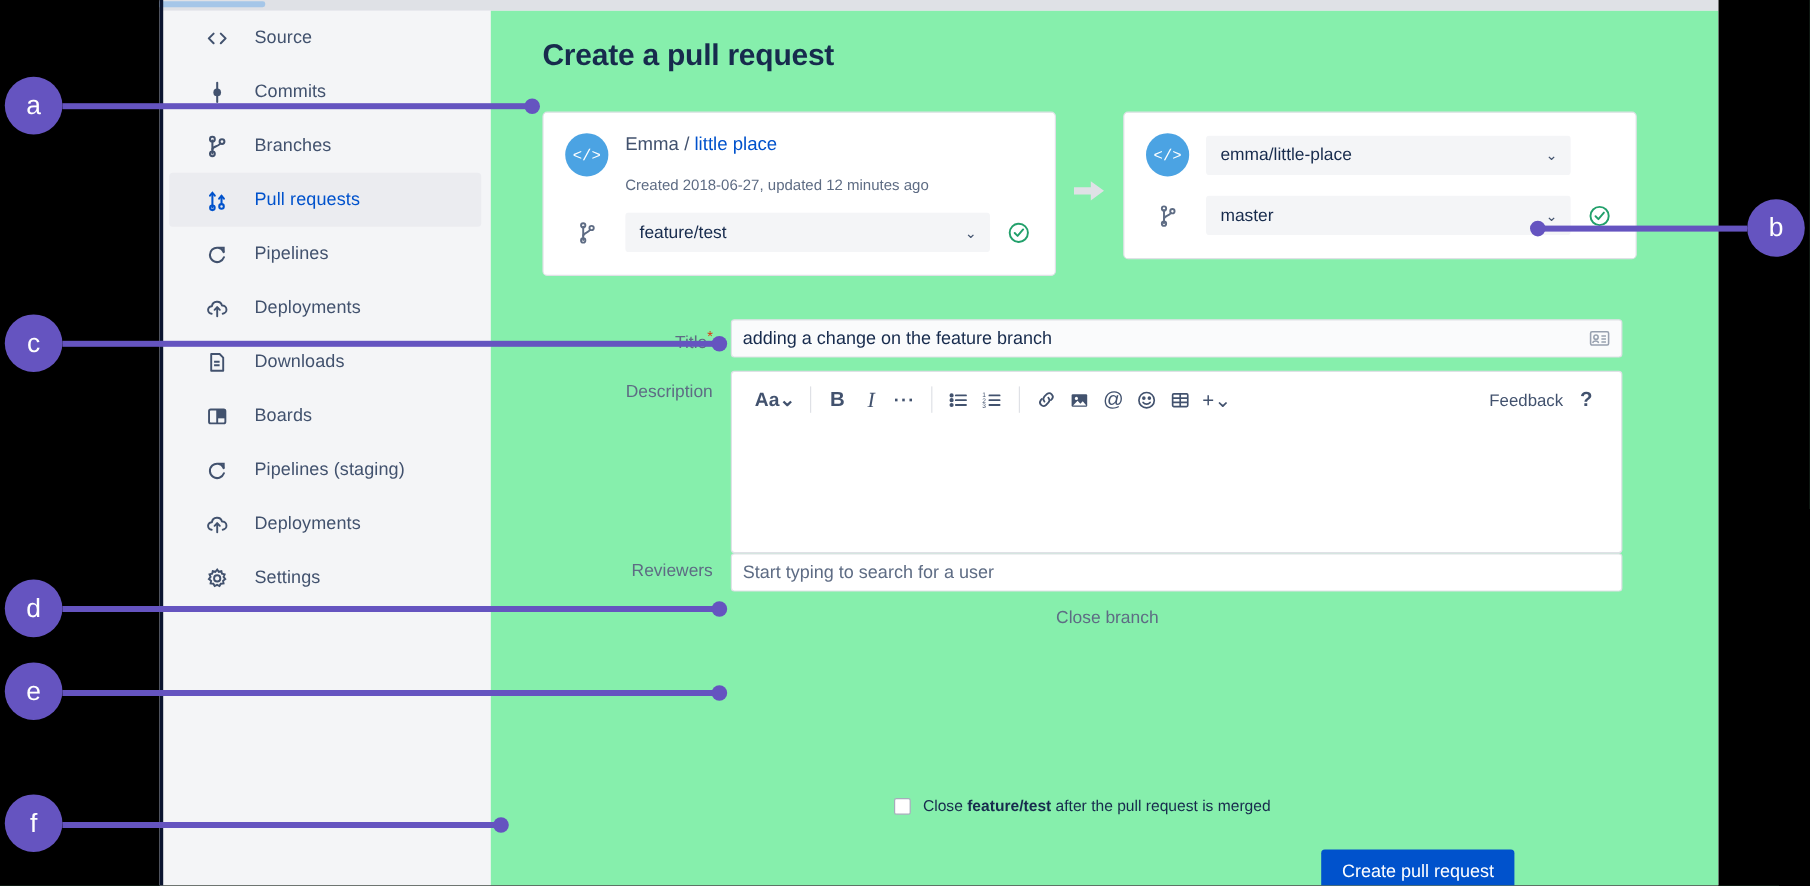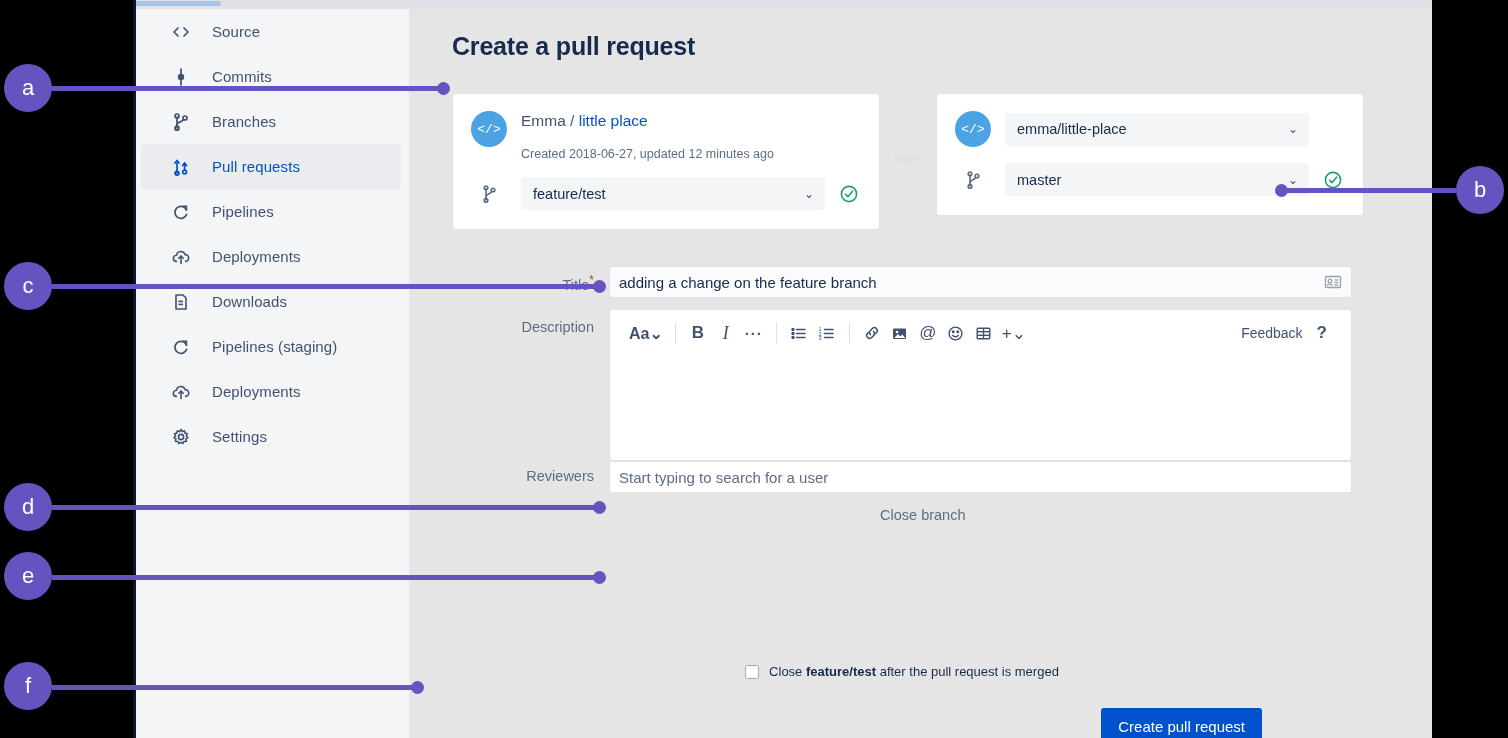--- a/index.html
+++ b/index.html
@@ -43,21 +43,21 @@
     font-size: 15px; color: #42526e; letter-spacing: .1px;
   }
   .nav-item.active { background: #ebecf0; }
   .nav-item.active .nav-label { color: #0052cc; }
   .nav-icon { width: 22px; height: 22px; display:flex; align-items:center; justify-content:center; flex: 0 0 22px;}
   .nav-icon svg { display:block; }
 
   
   .main {
     position: absolute; left: 276px; top: 9px; right: 0; bottom: 0;
-    background: #e5e5e5; padding: 17px 0 0 22px;
+    background: #86efac; padding: 17px 0 0 22px;
   }
   .page-title {
     font-size: 25px; color: #172b4d; font-weight: bold;
     margin-top: 6px; margin-left: 21px; letter-spacing: -.2px;
   }
 
   
   .branch-row {
     display: flex; align-items: flex-start; margin-top: 32px; margin-left: 21px;
   }
@@ -268,20 +268,30 @@
         <span class="nav-icon">
           <svg width="20" height="20" viewBox="0 0 20 20" fill="none" stroke="#42526e" stroke-width="1.6" stroke-linejoin="round">
             <path d="M5 3 h7 l3 3 v11 h-10 z"></path>
               <line x1="7.4" y1="9.4" x2="12" y2="9.4"></line>
               <line x1="7.4" y1="12.4" x2="12" y2="12.4"></line>
           </svg>
         </span>
         <span class="nav-label">Downloads</span>
       </div>
 
+      <div class="nav-item">
+        <span class="nav-icon">
+          <svg width="20" height="20" viewBox="0 0 20 20" fill="none" stroke="#42526e" stroke-width="1.6">
+            <rect x="3.2" y="4.2" width="13.6" height="11.6" rx="1.4"></rect>
+            <rect x="10.6" y="4.2" width="6.2" height="7.4" fill="#42526e" stroke="none"></rect>
+            <line x1="10" y1="4.2" x2="10" y2="15.8"></line>
+          </svg>
+        </span>
+        <span class="nav-label">Boards</span>
+      </div>
 
       <div class="nav-item">
         <span class="nav-icon">
           <svg width="20" height="20" viewBox="0 0 20 20" fill="none" stroke="#42526e" stroke-width="1.7" stroke-linecap="round">
             <path d="M15.2 7.5 A6 6 0 1 0 15.6 12.4"></path>
               <polyline points="11.6,4.4 15.4,4.4 15.4,8.2"></polyline>
           </svg>
         </span>
         <span class="nav-label">Pipelines (staging)</span>
       </div>

